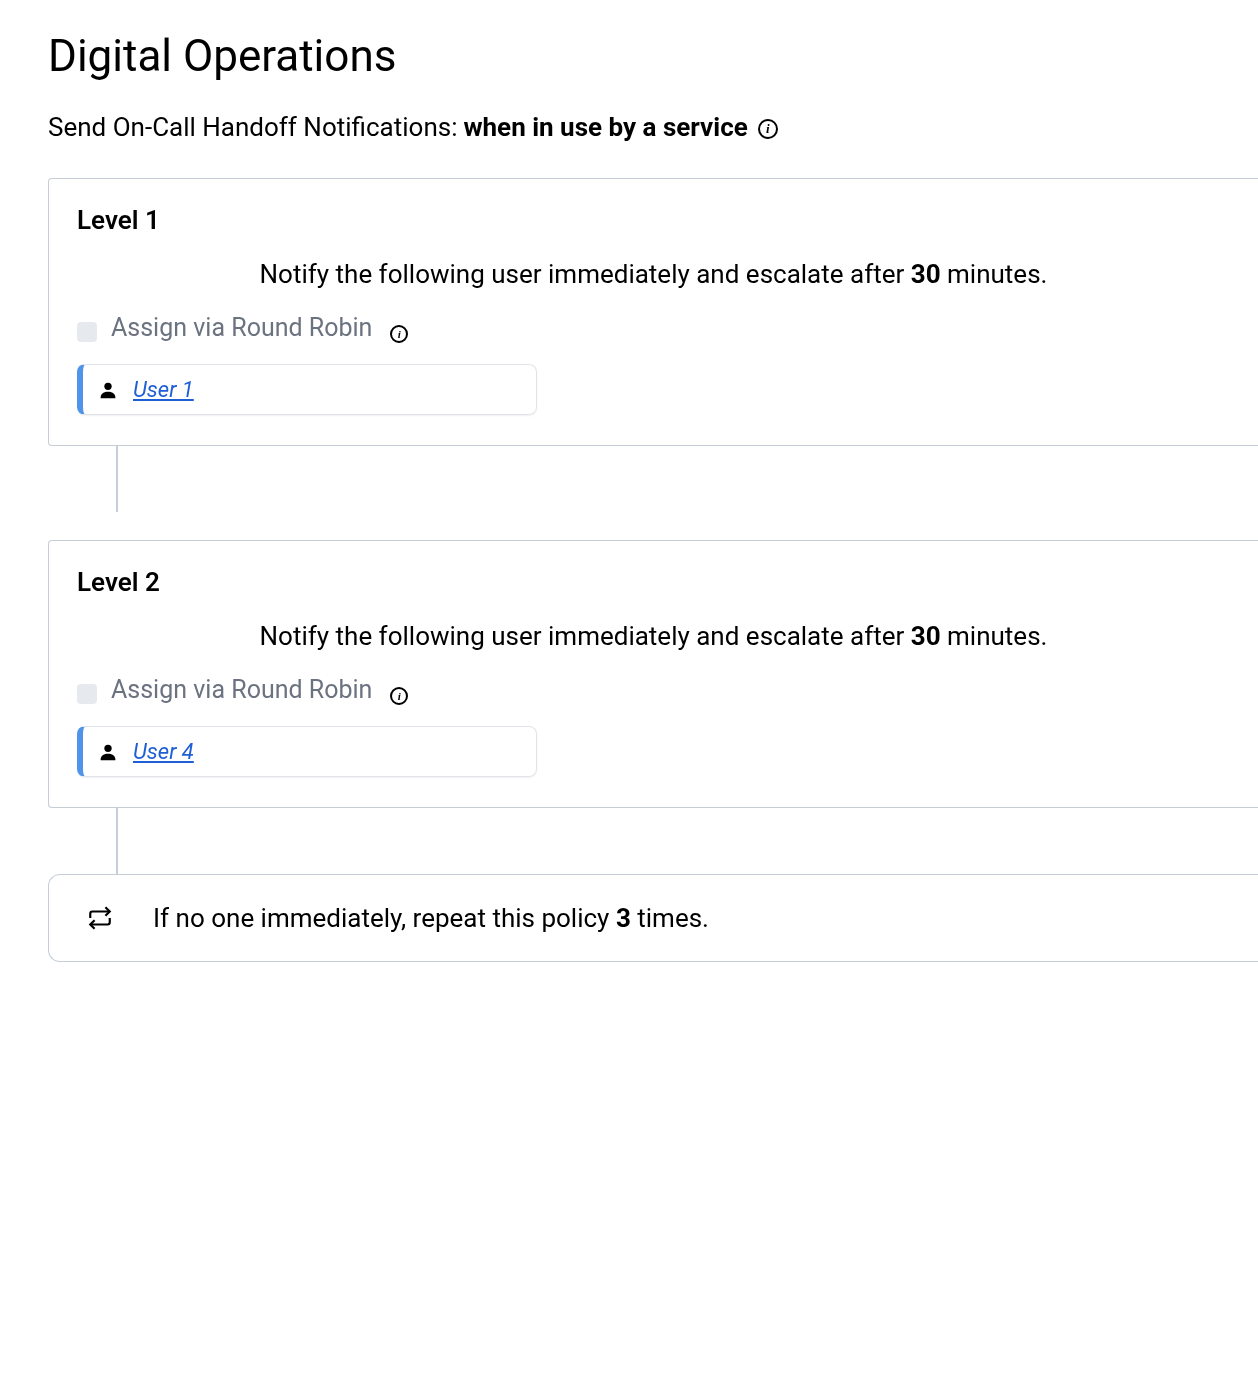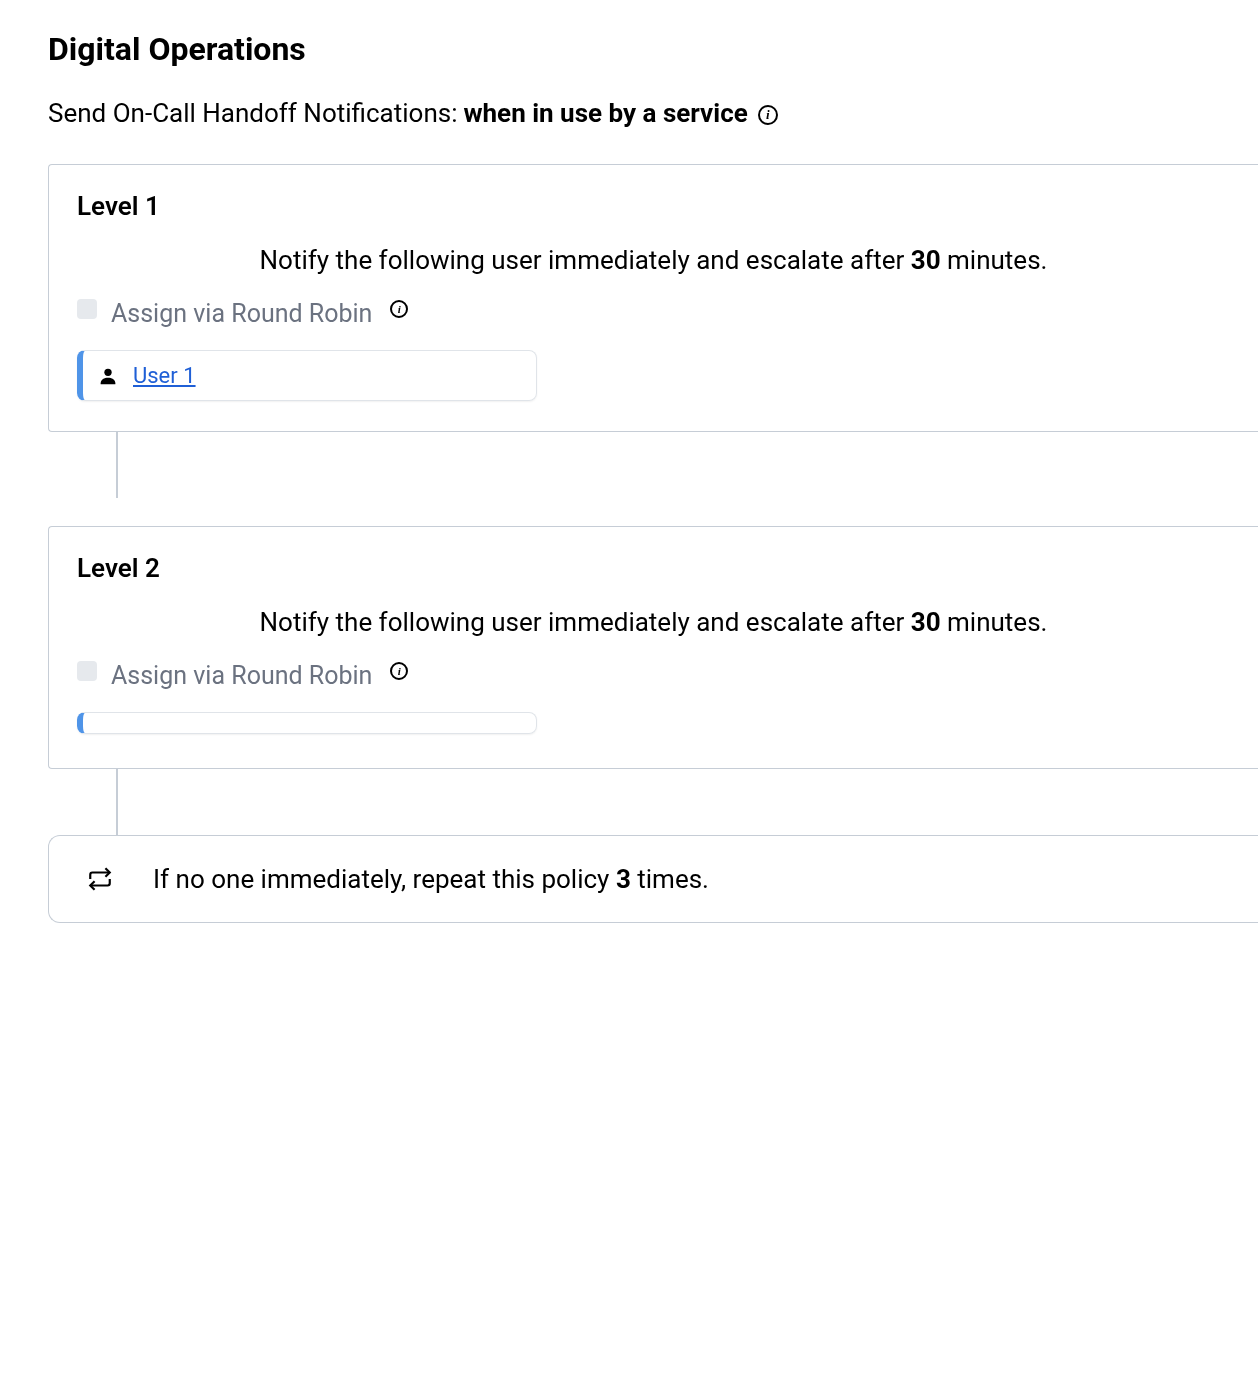--- a/index.html
+++ b/index.html
@@ -8,22 +8,22 @@
       padding: 0;
     }
     body {
       font-family: -apple-system, BlinkMacSystemFont, "Segoe UI", Roboto, Helvetica, Arial, sans-serif;
       color: #000;
       background: #fff;
       padding: 30px 0 40px 48px;
       width: 1258px;
     }
     .page-title {
-      font-size: 32px;
-      font-weight: 700;
+      font-size: 44px;
+      font-weight: 400;
       margin-bottom: 30px;
     }
     .subtitle-row {
       font-size: 26px;
       margin-bottom: 36px;
       display: flex;
       align-items: center;
       gap: 6px;
     }
     .subtitle-row .value {
@@ -68,21 +68,21 @@
     .level-desc {
       font-size: 26px;
       margin-bottom: 24px;
       text-align: center;
     }
     .level-desc .bold {
       font-weight: 700;
     }
     .rr-row {
       display: flex;
-      align-items: flex-start;
+      align-items: flex-end;
       gap: 14px;
       margin-bottom: 22px;
     }
     .rr-checkbox {
       width: 20px;
       height: 20px;
       border-radius: 4px;
       background: #e6e9ed;
       flex-shrink: 0;
     }
@@ -92,20 +92,21 @@
     }
     .user-card {
       display: inline-flex;
       flex-direction: column;
       border: 1px solid #e0e4e9;
       border-left: 6px solid #4f94e8;
       border-radius: 8px;
       padding: 10px 18px 10px 14px;
       min-width: 460px;
       box-shadow: 0 1px 2px rgba(0,0,0,0.06);
+      font-style: italic;
     }
     .user-card-row {
       display: flex;
       align-items: center;
       gap: 14px;
       padding: 2px 0;
     }
     .user-card-row a {
       color: #1f5fd6;
       text-decoration: underline;
@@ -188,20 +189,27 @@
     <span>Notify the following user immediately and escalate after</span>
     <span class="bold">30</span>
     <span>minutes.</span>
   </div>
   <div class="rr-row">
     <div class="rr-checkbox"></div>
     <span class="rr-label">Assign via Round Robin</span>
     <span class="info-icon info-icon-sm">i</span>
   </div>
   <div class="user-card">
+    <div class="user-card-row">
+      <svg class="icon-svg" viewBox="0 0 24 24" fill="#000">
+        <circle cx="12" cy="8" r="4"></circle>
+        <path d="M4 20c0-4 4-6 8-6s8 2 8 6v1H4v-1z"></path>
+      </svg>
+      <a href="#">User 4</a>
+    </div>
   </div>
 </div>
 
 <div class="connector"></div>
 
 <div class="repeat-card">
   <svg class="repeat-icon" viewBox="0 0 24 24" fill="none" stroke="#000" stroke-width="2">
     <polyline points="17 2 21 6 17 10"></polyline>
     <path d="M3 12V8a2 2 0 0 1 2-2h16"></path>
     <polyline points="7 22 3 18 7 14"></polyline>

